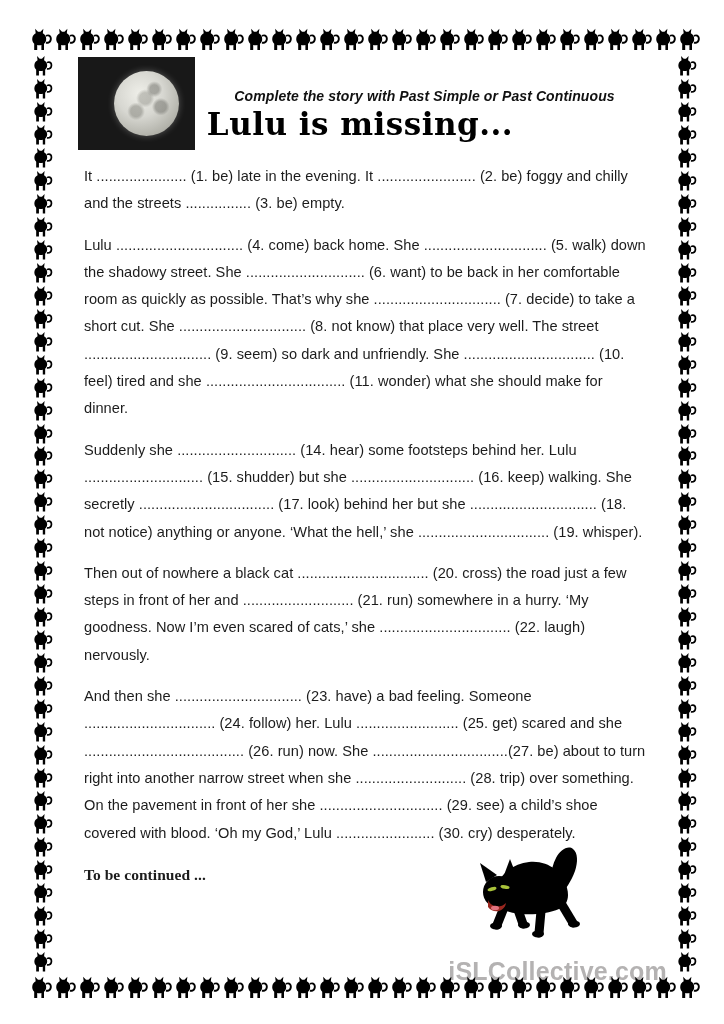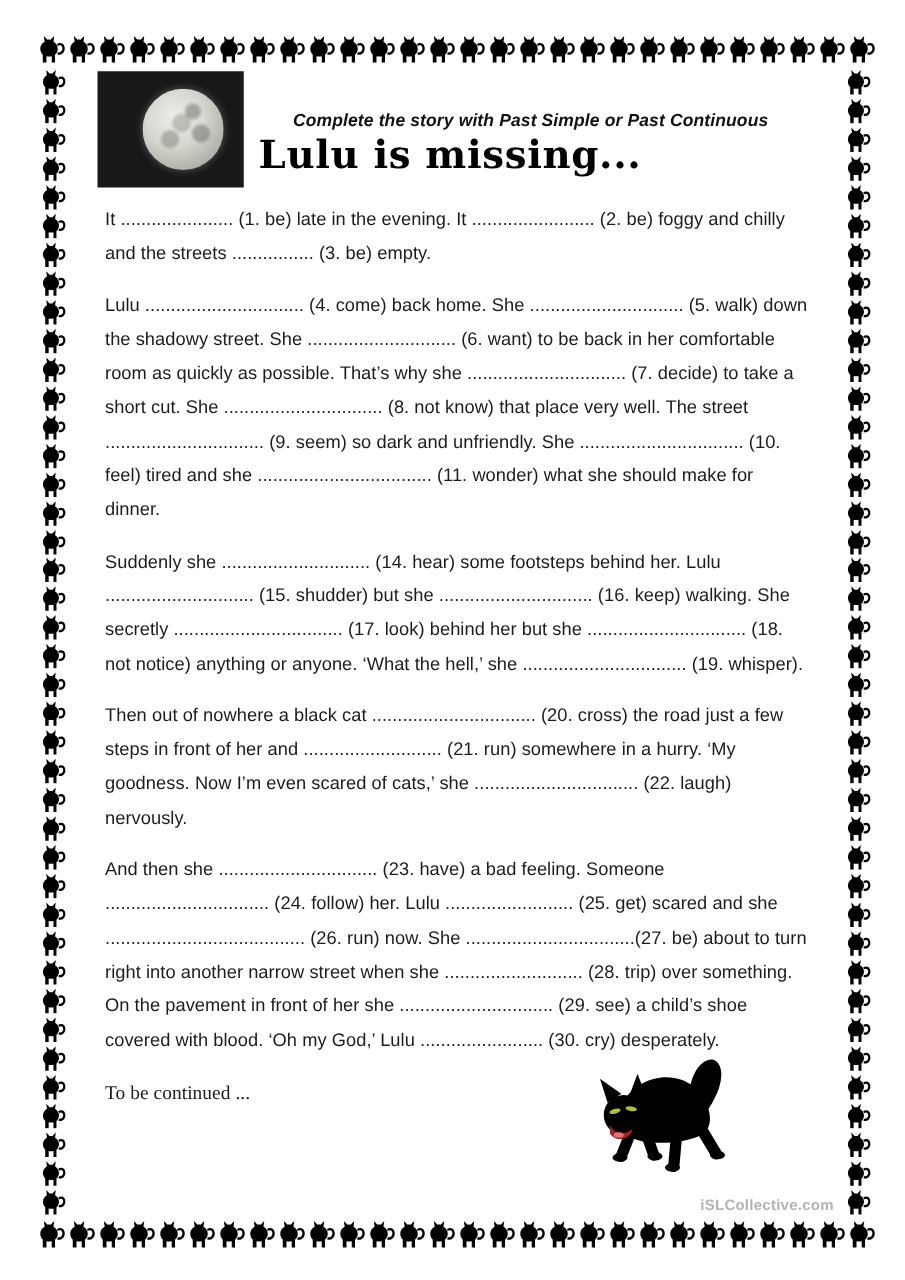--- a/index.html
+++ b/index.html
@@ -47,28 +47,28 @@
     font-weight:bold;font-size:31px;letter-spacing:.5px;color:#000;
   }
   
   .story{
     position:absolute;left:84px;top:163px;width:566px;
     font-size:14.6px;line-height:27.3px;letter-spacing:.05px;
   }
   .story p{margin:0 0 14px 0;}
   .story p.continued{
     font-family:"Liberation Serif", serif;
-    font-weight:normal;font-size:15.5px;margin-top:6px;
+    font-weight:bold;font-size:15.5px;margin-top:6px;
   }
   
   .scared-cat{position:absolute;left:477px;top:845px;width:118px;height:98px;z-index:1;}
   
   .watermark{
     position:absolute;top:957px;right:57px;z-index:1;
-    font-weight:bold;font-size:12px;letter-spacing:.2px;color:#b4b2b2;
+    font-weight:bold;font-size:25px;letter-spacing:.2px;color:#b4b2b2;
   }
 </style>
 </head>
 <body>
 
 <div class="page">
 
   <div class="border border-top" id="border-top">
       <svg viewBox="0 0 24 24" aria-hidden="true">
     <path fill="currentColor" d="M6.2,23.5 L6.2,17.2 C4.6,15.6 3.8,13.2 4.4,10.9 C4.9,9.1 6.1,7.6 7.7,6.8 L7.1,2.2 L10,5.3 C10.8,5.1 11.7,5.1 12.5,5.3 L15.4,2.2 L14.8,6.8 C16.9,7.9 18.2,10 18.2,12.4 C18.2,14.3 17.4,16.1 16,17.3 L16,23.5 L13.4,23.5 L13.4,18.4 C12.2,18.7 10.4,18.7 9.2,18.4 L9.2,23.5 Z"></path>

